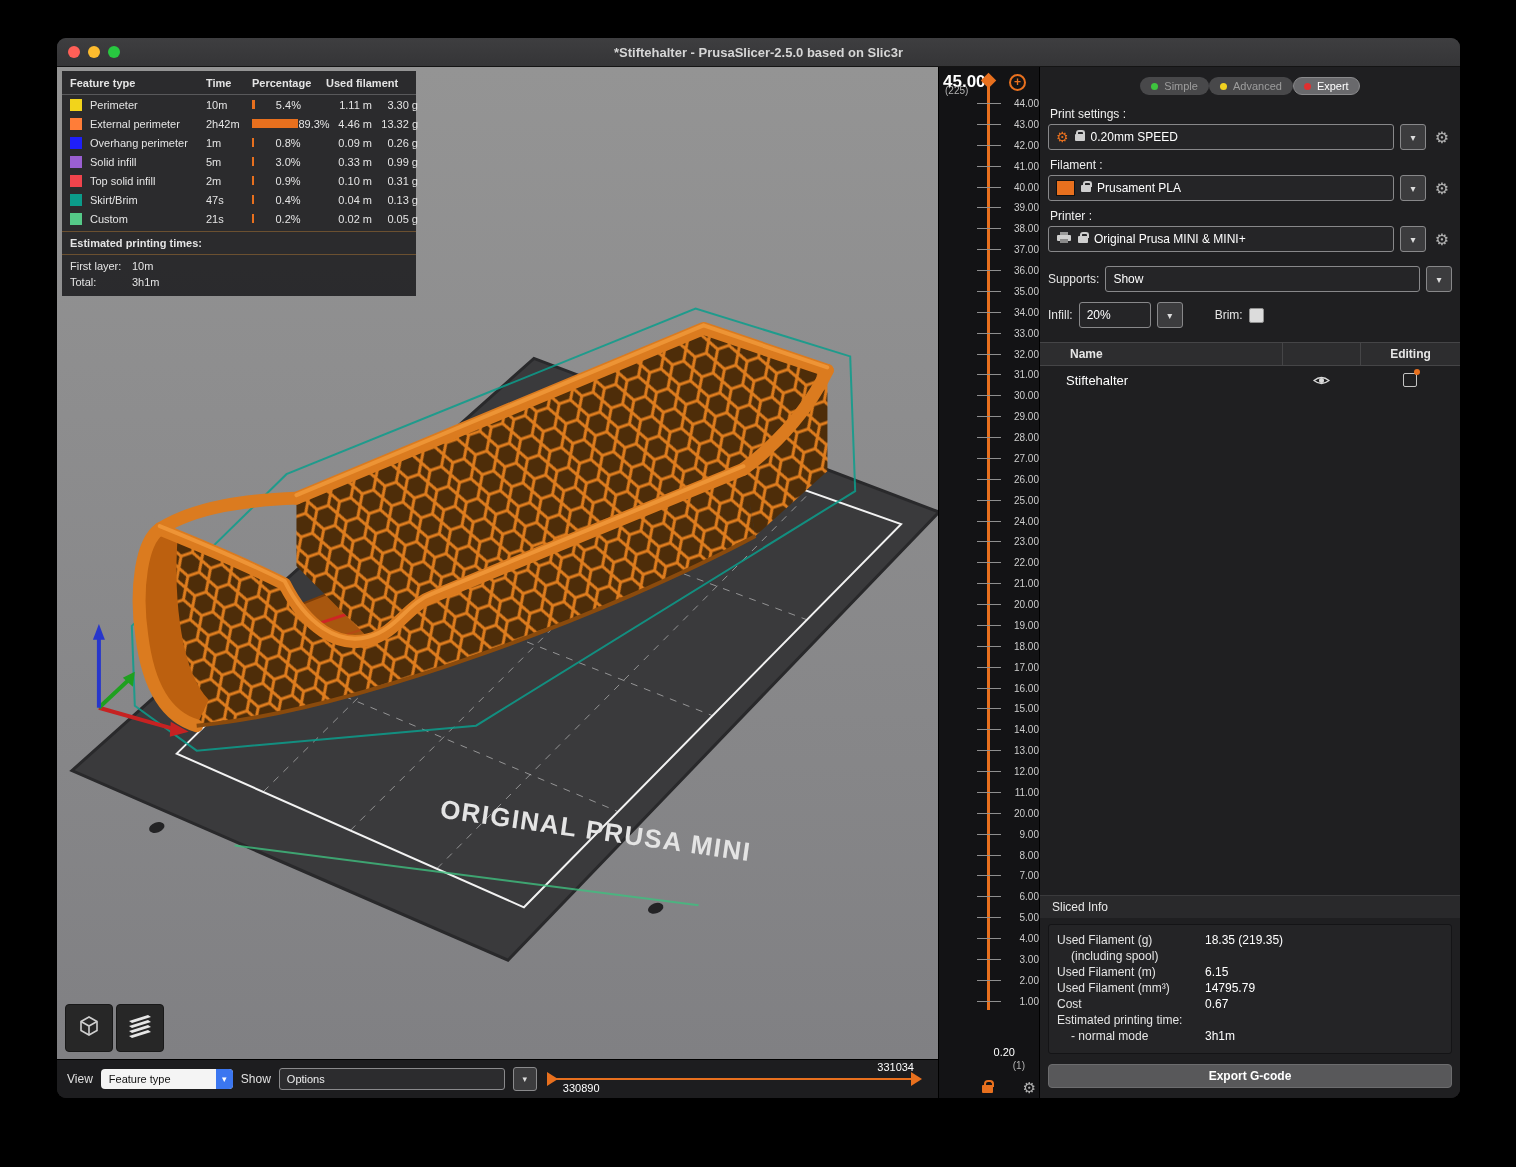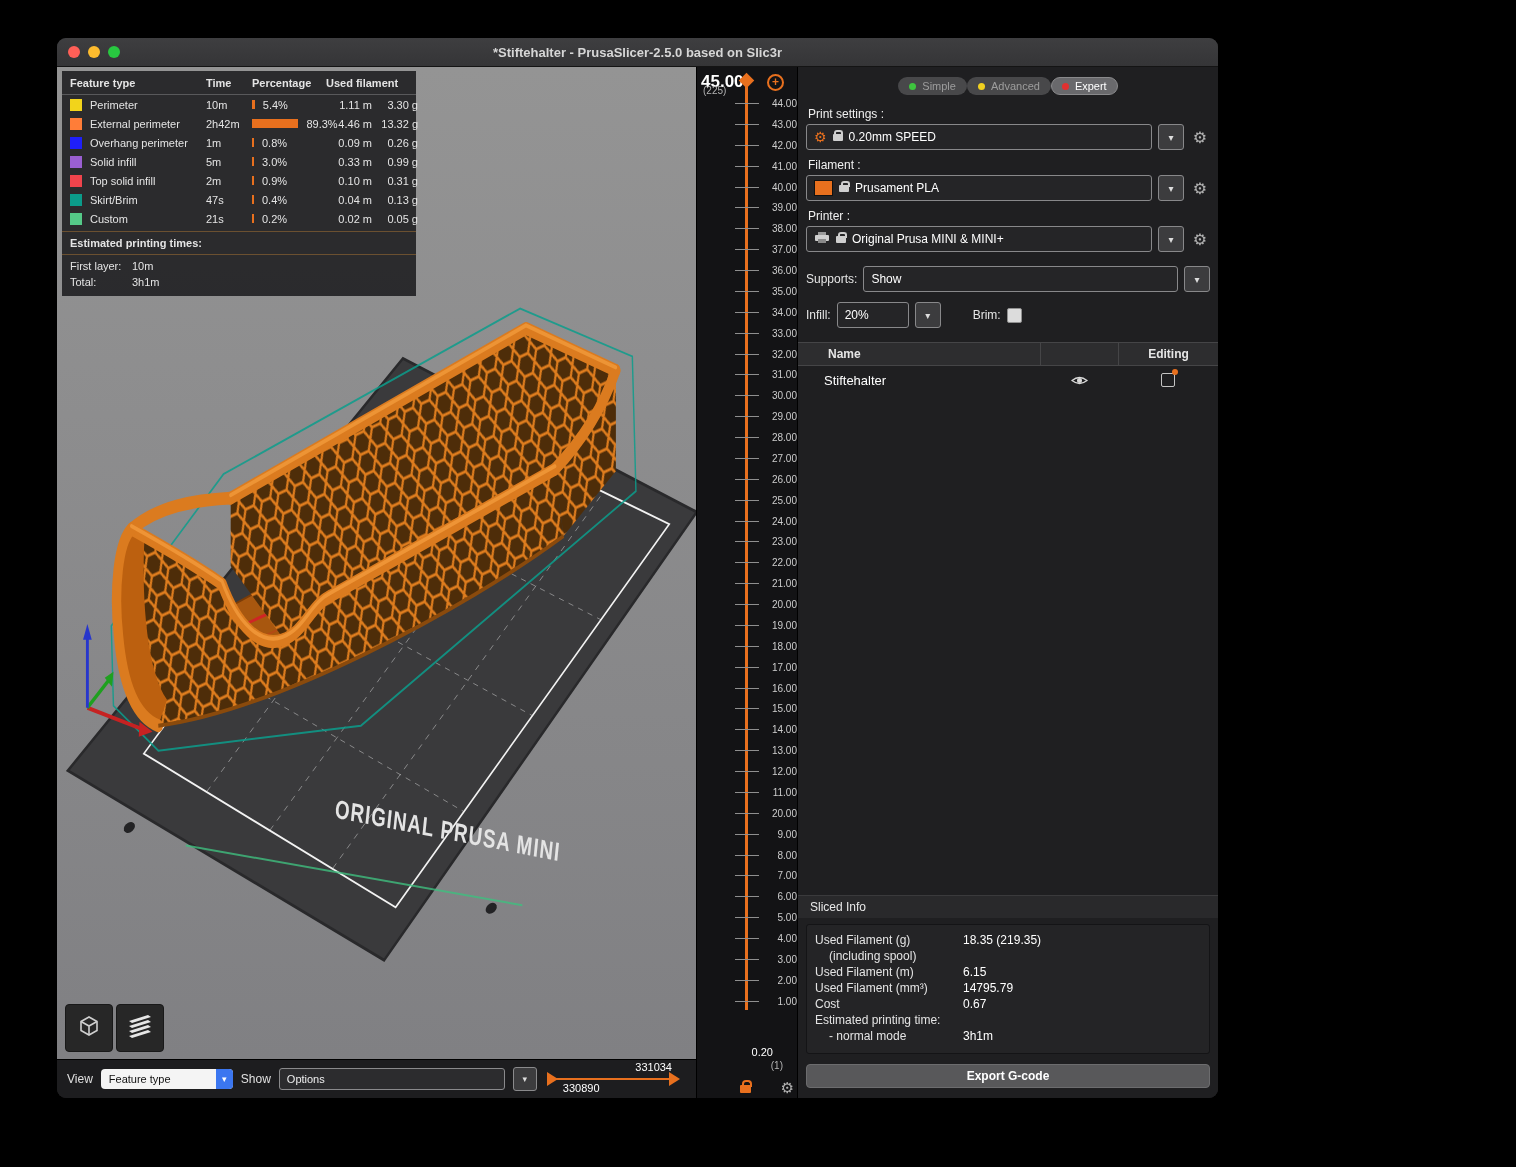--- a/index.html
+++ b/index.html
@@ -1,19 +1,19 @@
 <!DOCTYPE html>
 <html><head>
 <meta charset="utf-8">
 <style>
   html,body{margin:0;padding:0;}
   body{width:1516px;height:1167px;background:#000;position:relative;
        font-family:"Liberation Sans",sans-serif;overflow:hidden;}
 
-  .window{position:absolute;left:57px;top:38px;width:1161px;height:1060px;
+  .window{position:absolute;left:57px;top:38px;width:1403px;height:1060px;
           background:#242426;border-radius:9px;overflow:hidden;display:flex;
           flex-direction:column;box-shadow:0 25px 70px rgba(0,0,0,.7);}
 
   
   .titlebar{height:28px;flex:0 0 auto;background:linear-gradient(#3e3e40,#353537);
             border-bottom:1px solid #141414;display:flex;align-items:center;position:relative;}
   .lights{position:absolute;left:11px;display:flex;gap:8px;}
   .light{width:12px;height:12px;border-radius:50%;}
   .title{flex:1;text-align:center;color:#d6d6d6;font-size:13px;font-weight:bold;}
 
@@ -28,21 +28,21 @@
           color:#e4e4e4;font-size:11px;padding-bottom:6px;}
   .legend-head,.legend-row{display:grid;grid-template-columns:20px 116px 46px 74px 52px 46px;
           align-items:center;padding:0 0 0 8px;}
   .legend-head{height:23px;font-weight:bold;border-bottom:1px solid #59595b;}
   .legend-head .h-feature{grid-column:1/3;}
   .legend-head .h-used{grid-column:5/7;}
   .legend-row{height:19px;}
   .swatch{width:12px;height:12px;display:inline-block;}
   .lg-pct{display:flex;align-items:center;padding-right:4px;}
   .lg-pct i{height:9px;background:#e8701e;display:inline-block;flex:0 0 auto;}
-  .lg-pct b{flex:1;text-align:left;font-weight:normal;padding-left:8px;}
+  .lg-pct b{flex:1;text-align:center;font-weight:normal;}
   .lg-len,.lg-wt{text-align:right;padding-right:6px;}
   .legend-div{border-top:1px solid #6b5030;margin:3px 0;}
   .legend-sub{padding:2px 8px;font-weight:bold;}
   .legend-times{display:grid;grid-template-columns:62px 1fr;padding:2px 8px;}
 
   
   .viewbtns{position:absolute;left:8px;bottom:7px;display:flex;gap:3px;}
   .viewbtn{width:46px;height:46px;background:#272727;border:1px solid #191919;border-radius:4px;
            display:flex;align-items:center;justify-content:center;}
 

